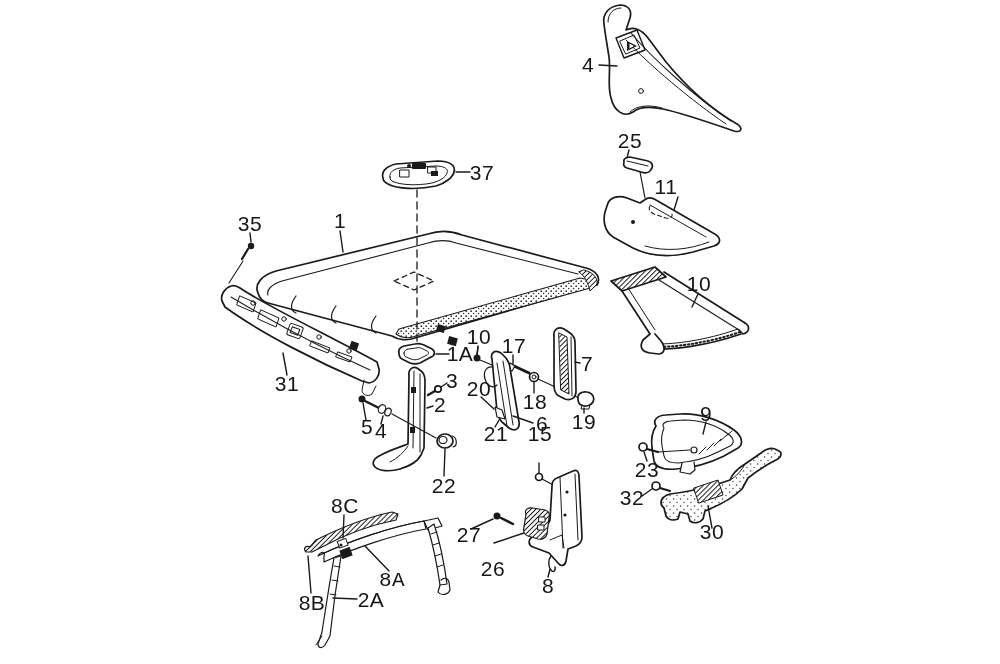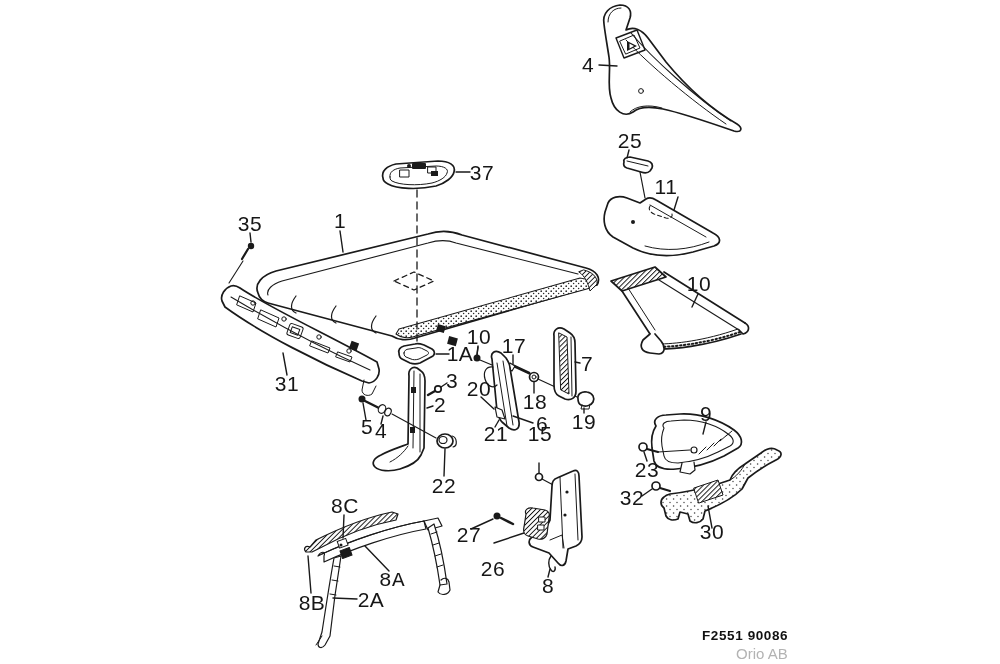--- a/index.html
+++ b/index.html
@@ -320,18 +320,14 @@
       <div class="part-label" style="left: 712px; top: 532px;">30</div>
       <div class="part-label" style="left: 345px; top: 506px;">8C</div>
       <div class="part-label" style="left: 469px; top: 535px;">27</div>
       <div class="part-label" style="left: 493px; top: 549px; margin-top: 20px;">26</div>
       <div class="part-label" style="left: 392px; top: 580px; font-family: Liberation Mono, monospace;">8A</div>
       <div class="part-label" style="left: 548px; top: 586px;">8</div>
       <div class="part-label" style="left: 312px; top: 603px;">8B</div>
       <div class="part-label" style="left: 371px; top: 600px;">2A</div>
     </div>
 
-<div class="footer">
-  <div class="footer-code">F2551 90086</div>
-  <div class="footer-brand">Orio AB</div>
+
 </div>
 
-</div>
-
 </body></html>

